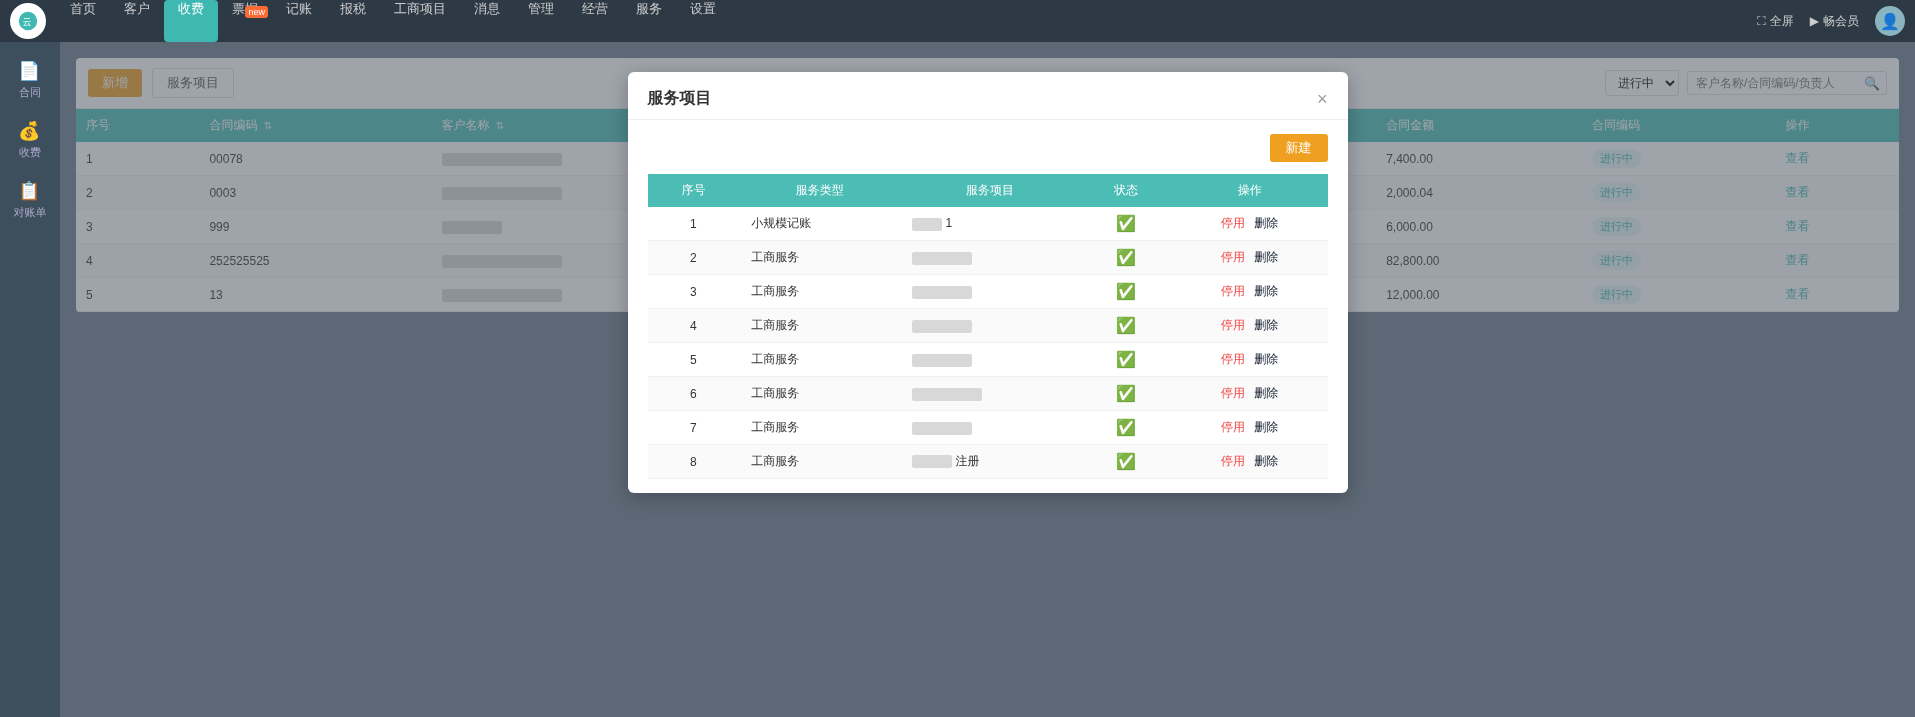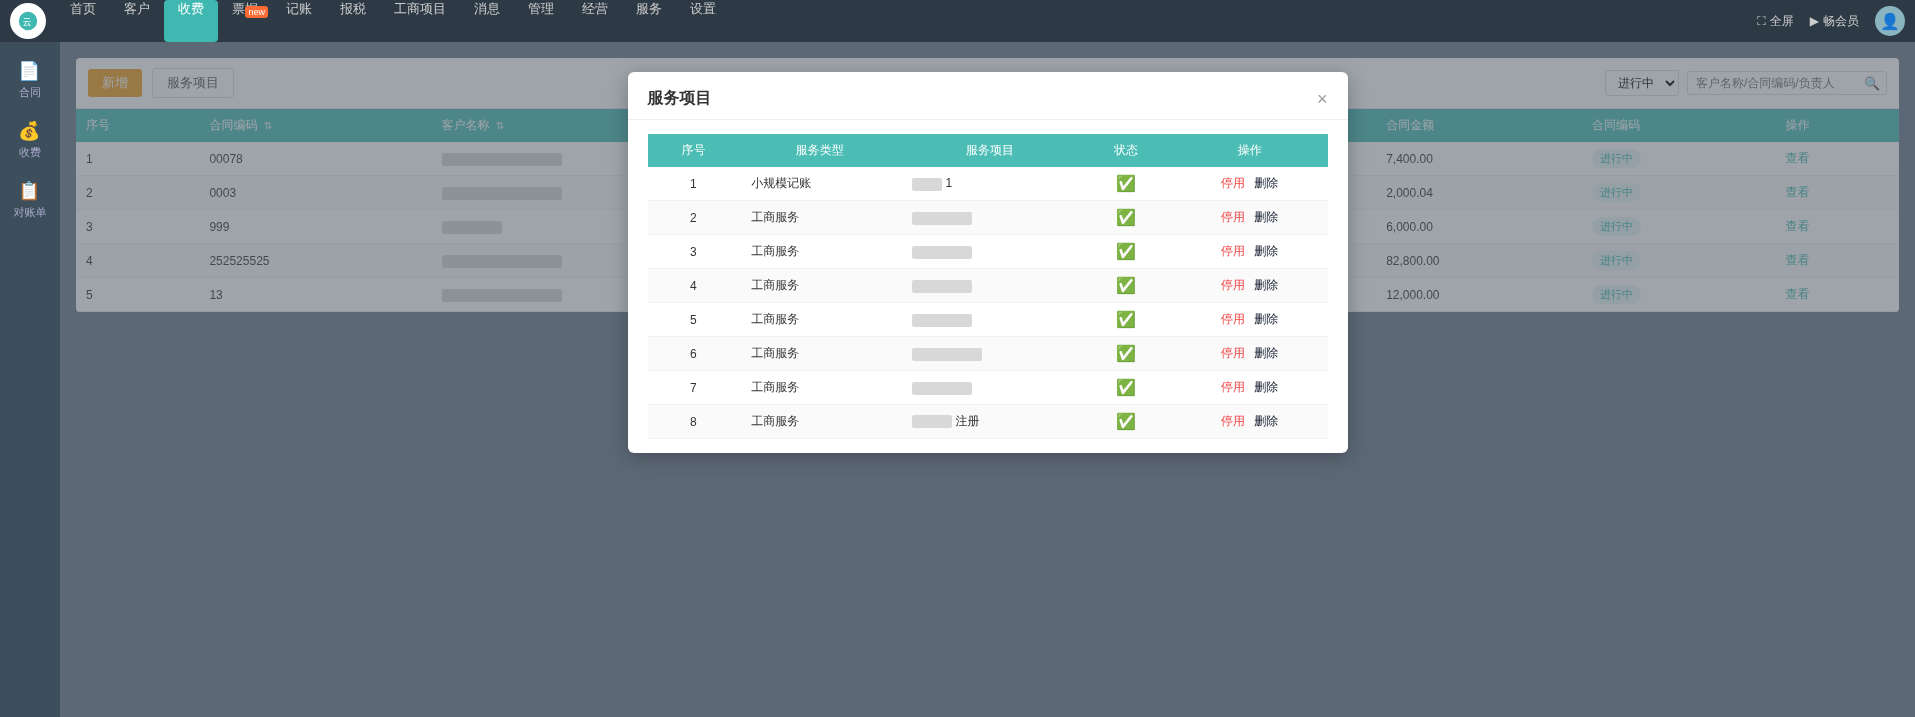--- a/index.html
+++ b/index.html
@@ -362,20 +362,23 @@
       </table>
     </div>
 
     <div class="overlay">
       <div class="modal">
         <div class="modal-header">
           <span class="modal-title">服务项目</span>
           <span class="modal-close">×</span>
         </div>
         <div class="modal-body">
+          <div class="modal-toolbar">
+            <button class="btn-new-modal">新建</button>
+          </div>
           <div class="scroll-container">
             <table class="modal-table">
               <thead>
                 <tr>
                   <th>序号</th>
                   <th>服务类型</th>
                   <th>服务项目</th>
                   <th>状态</th>
                   <th>操作</th>
                 </tr>

